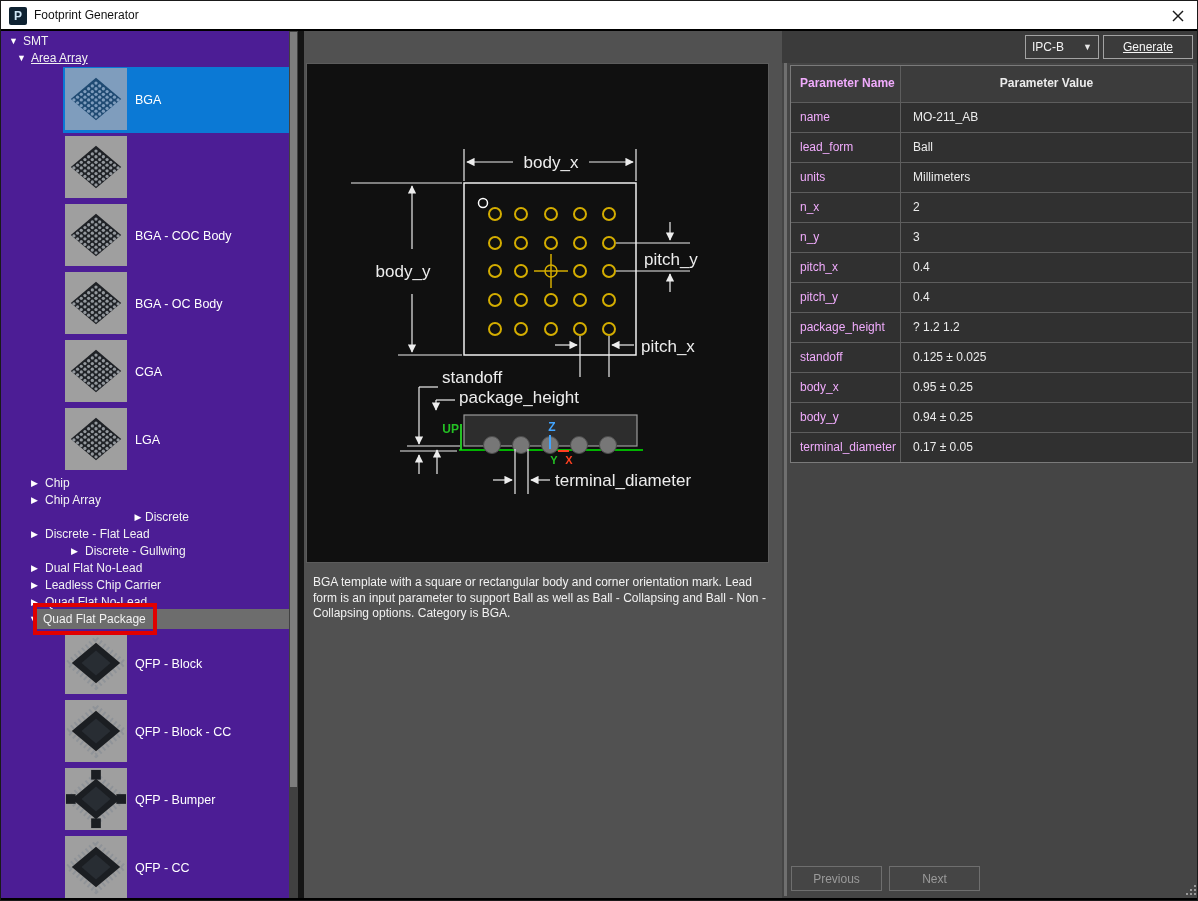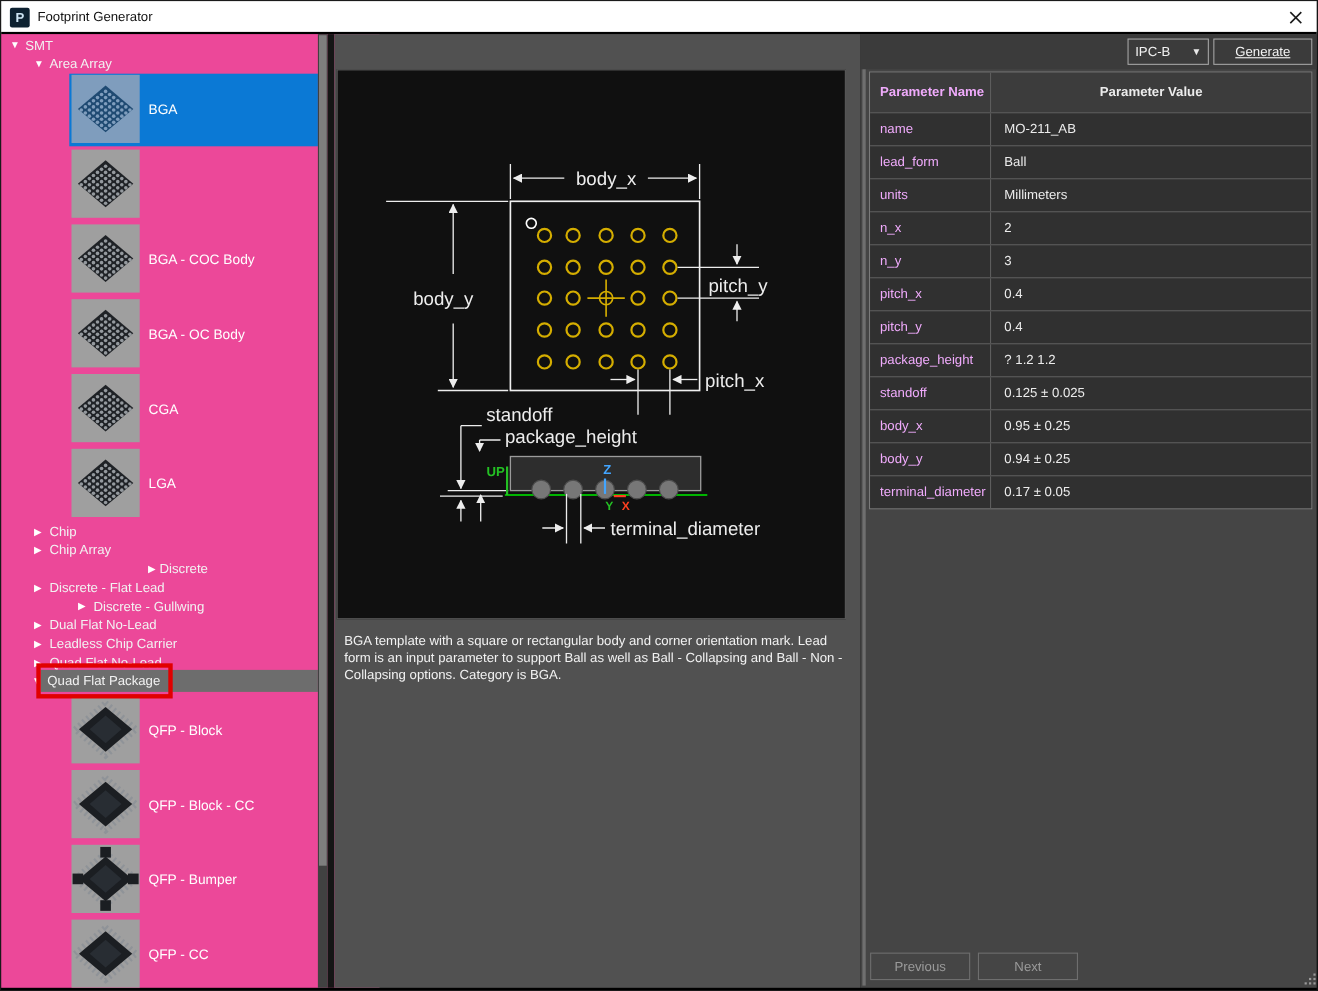--- a/index.html
+++ b/index.html
@@ -7,21 +7,21 @@
   body { font-family:"Liberation Sans", sans-serif; }
   .window { position:relative; width:1198px; height:901px; background:#000; overflow:hidden; border:1px solid #1a1a1a; }
 
   
   .titlebar { position:absolute; left:0; top:0; width:1198px; height:30px; background:#ffffff; border-bottom:2px solid #000; }
   .app-icon { position:absolute; left:8px; top:6px; width:18px; height:18px; background:#0e2231; border-radius:2px; color:#cfe6f5; font-size:12px; font-weight:bold; text-align:center; line-height:18px; }
   .win-title { position:absolute; left:33px; top:0; height:28px; line-height:28px; font-size:12px; color:#111; }
   .close-btn { position:absolute; right:12px; top:6px; width:18px; height:18px; cursor:pointer; }
 
   
-  .sidebar { position:absolute; left:0; top:30px; width:344px; height:867px; background:#ec4899; overflow:hidden; }
+  .sidebar { position:absolute; left:0; top:30px; width:344px; height:867px; background:#4c1d95; overflow:hidden; }
   .tree-row { position:absolute; left:0; width:288px; height:17px; line-height:17px; font-size:12px; color:#f2f2f2; white-space:nowrap; cursor:default; }
   .tri { display:inline-block; width:14px; font-size:9px; color:#ffffff; vertical-align:top; }
   .gallery-item { position:absolute; left:62px; width:226px; height:66px; }
   .gallery-item.sel { background:#0b79d5; }
   .item-icon { position:absolute; left:2px; top:1px; width:62px; height:62px; background:#9f9f9f; }
   .gallery-item.sel .item-icon { background:#7f9dbd; }
   .item-label { position:absolute; left:72px; top:0; height:66px; line-height:66px; font-size:12.5px; color:#ffffff; white-space:nowrap; }
   .cat-highlight { position:absolute; left:36px; width:252px; height:20px; background:#6d6d6d; }
   .v-scrollbar { position:absolute; left:288px; top:30px; width:9px; height:867px; background:#414141; }
   .v-thumb { position:absolute; left:1px; top:1px; width:7px; height:755px; background:#7e7e7e; }
@@ -68,21 +68,21 @@
     <div class="close-btn">
       <svg width="18" height="18" viewBox="0 0 18 18">
           <line x1="4" y1="4" x2="14" y2="14" stroke="#1a1a1a" stroke-width="1.4"></line>
           <line x1="14" y1="4" x2="4" y2="14" stroke="#1a1a1a" stroke-width="1.4"></line>
         </svg>
     </div>
   </div>
 
   <div class="sidebar">
     <div class="tree-row" style="top:2px; padding-left:8px;"><span class="tri">▼</span><span>SMT</span></div>
-    <div class="tree-row" style="top:19px; padding-left:30px;"><span class="tri">▼</span><span>Area Array</span></div>
+    <div class="tree-row" style="top:19px; padding-left:16px;text-decoration:underline;"><span class="tri">▼</span><span>Area Array</span></div>
 
     <div class="gallery-item sel" style="top:36px;">
       <div class="item-icon"><svg width="62" height="62" viewBox="0 0 64 64">
             <polygon points="32,10 58,32 32,54 6,32" fill="#1f4a72"></polygon>
             <circle cx="32" cy="15.600000000000001" r="1.7" fill="#7f9dbd"></circle>
             <circle cx="28.2" cy="18.5" r="1.7" fill="#7f9dbd"></circle>
             <circle cx="24.4" cy="21.4" r="1.7" fill="#7f9dbd"></circle>
             <circle cx="20.6" cy="24.3" r="1.7" fill="#7f9dbd"></circle>
             <circle cx="16.8" cy="27.2" r="1.7" fill="#7f9dbd"></circle>
             <circle cx="13" cy="30.1" r="1.7" fill="#7f9dbd"></circle>

